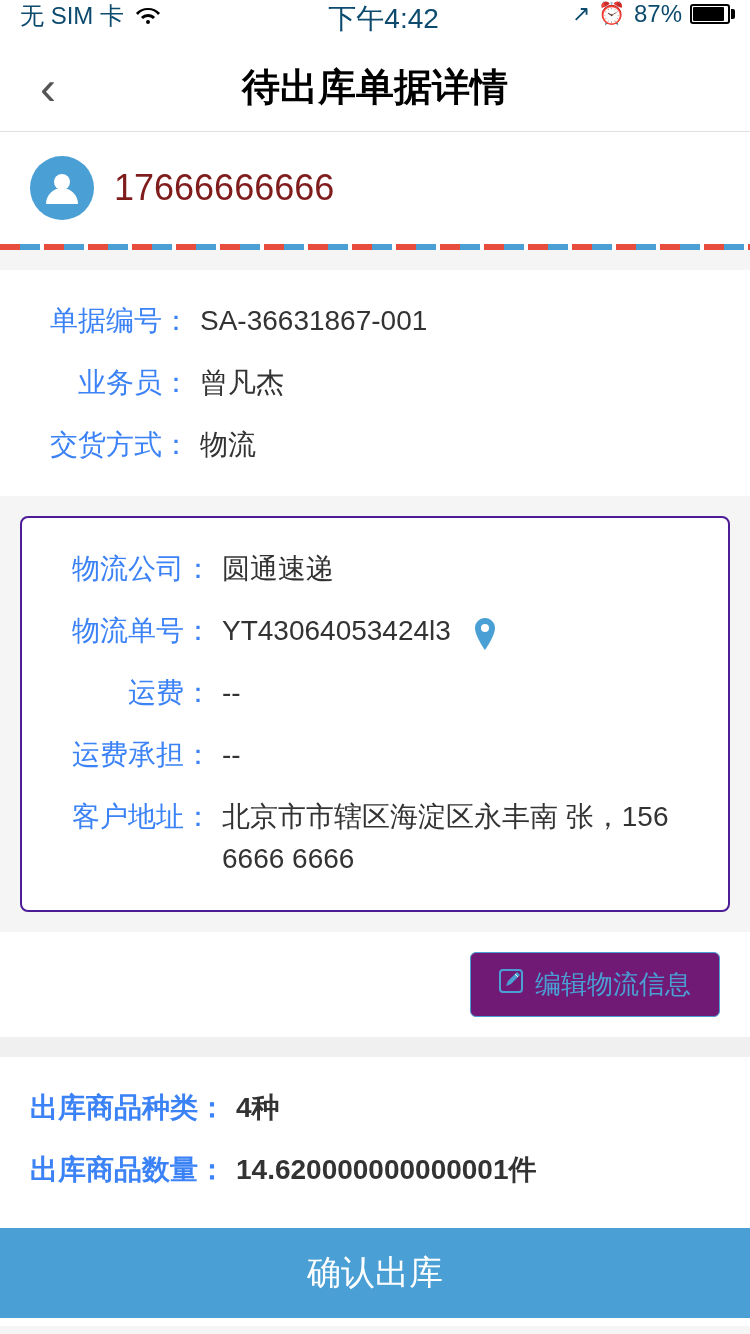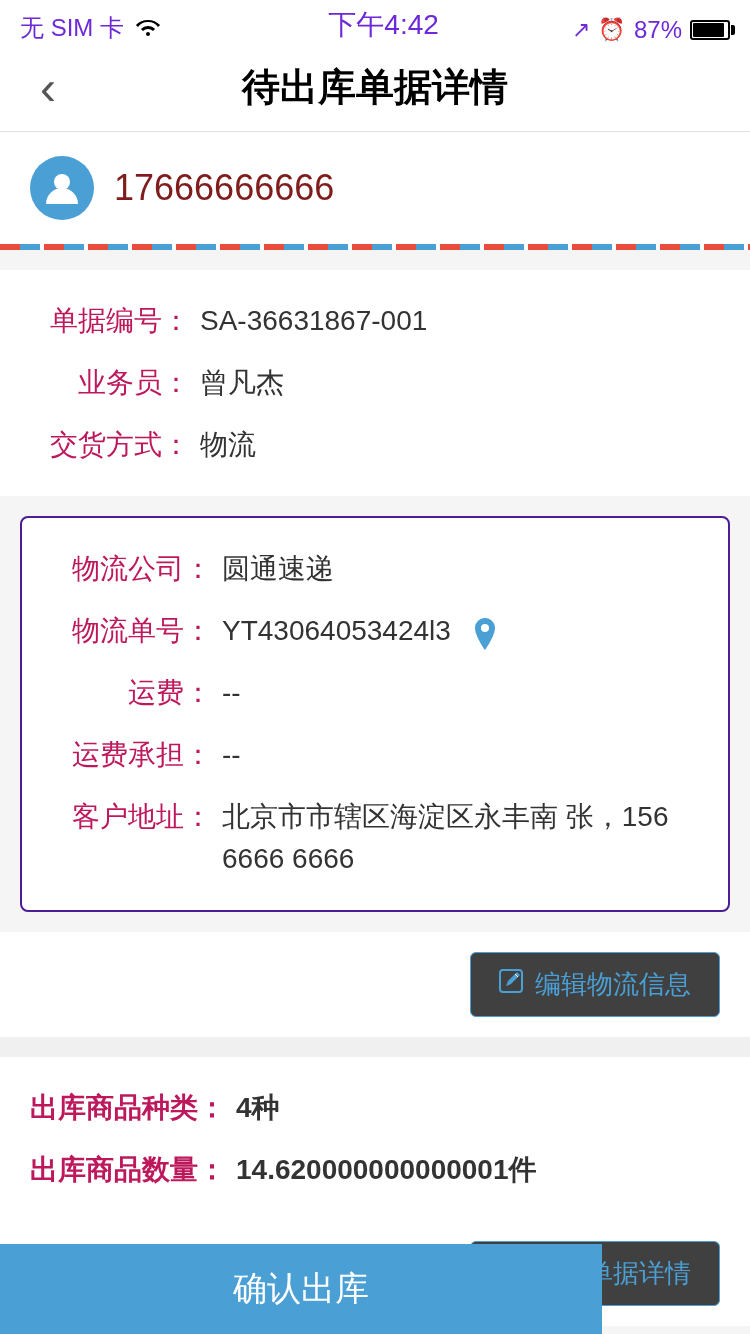--- a/index.html
+++ b/index.html
@@ -12,25 +12,25 @@
       font-size: 28px;
       color: #333;
     }
 
     
     .status-bar {
       width: 100%;
       height: 44px;
       background: #fff;
       display: flex;
-      align-items: flex-end;
+      align-items: flex-start;
       justify-content: space-between;
       padding: 0 20px;
       font-size: 24px;
-      color: #6d28d9;
+      color: #0c4a6e;
     }
     .status-bar-left {
       display: flex;
       align-items: center;
       gap: 10px;
     }
     .status-bar-center {
       font-size: 28px;
       font-weight: 500;
       margin-left: 33px;
@@ -146,21 +146,21 @@
       display: flex;
       align-items: flex-start;
       margin-bottom: 20px;
       font-size: 28px;
       line-height: 1.5;
     }
     .info-row:last-child {
       margin-bottom: 0;
     }
     .info-label {
-      color: #be185d;
+      color: #3b82f6;
       min-width: 160px;
       text-align: right;
       flex-shrink: 0;
     }
     .info-value {
       color: #333;
       flex: 1;
       padding-left: 10px;
     }
 
@@ -187,21 +187,21 @@
     
     .edit-logistics-btn {
       display: flex;
       justify-content: flex-end;
       padding: 20px 30px;
       background: #fff;
     }
     .btn-outline {
       border: 1px solid #4a9fd4;
       color: #4a9fd4;
-      background: #404040;
+      background: #701a75;
       border-radius: 6px;
       padding: 14px 28px;
       font-size: 26px;
       display: flex;
       align-items: center;
       gap: 10px;
       cursor: pointer;
     }
 
     
@@ -222,23 +222,23 @@
     .view-details-btn {
       display: flex;
       justify-content: flex-end;
       padding: 20px 30px;
       background: #fff;
     }
 
     
     .confirm-btn-container {
       position: fixed;
-      bottom: 0;
+      bottom: 16px;
       left: 0;
-      width: 602px;
+      width: 750px;
       background: #4a9fd4;
     }
     .confirm-btn {
       width: 100%;
       height: 90px;
       background: #4a9fd4;
       color: #fff;
       font-size: 34px;
       border: none;
       cursor: pointer;

